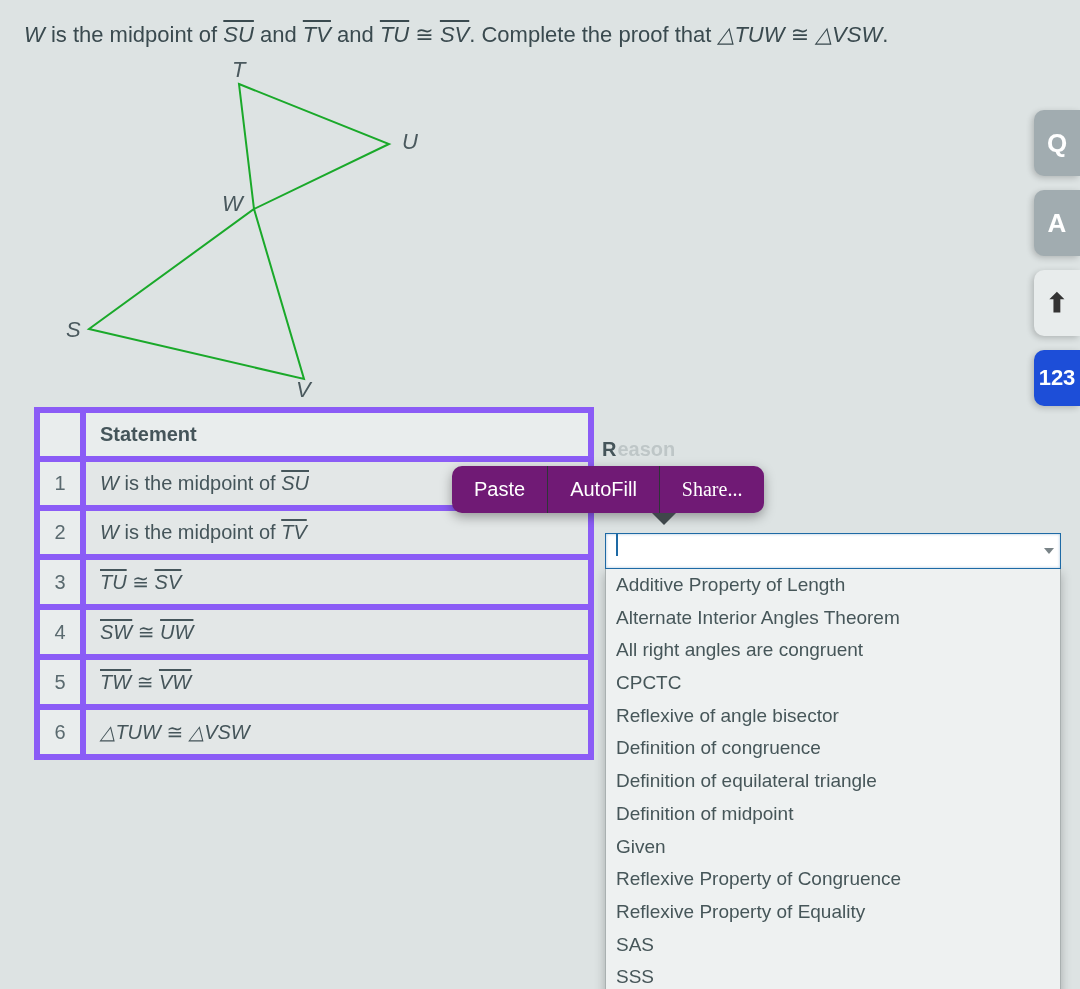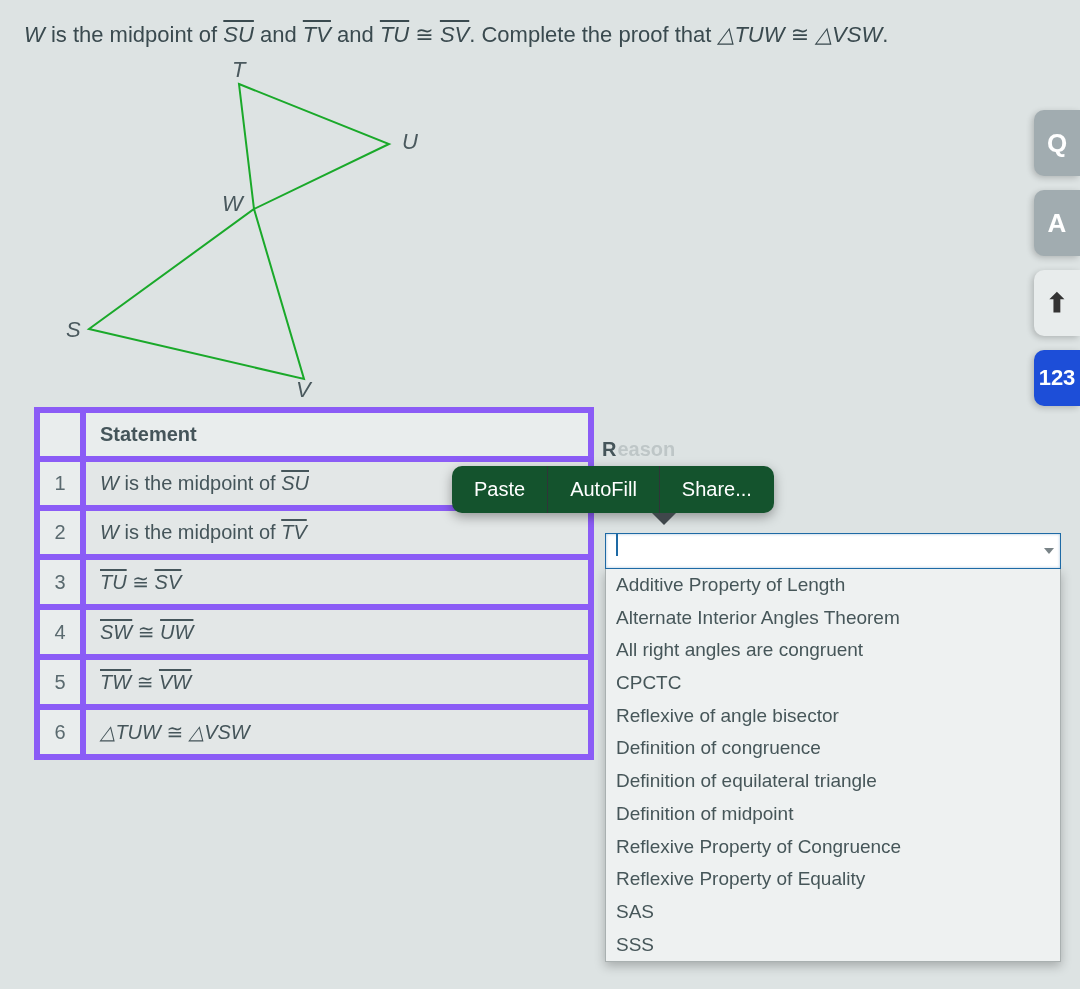--- a/index.html
+++ b/index.html
@@ -71,37 +71,37 @@
     font-size: 20px;
     font-weight: bold;
     color: #45555a;
   }
 
   
   .context-popover {
     position: absolute;
     left: 452px;
     top: 466px;
-    background: #14532d;
+    background: #701a75;
     border-radius: 10px;
     display: flex;
     align-items: center;
     box-shadow: 0 4px 12px rgba(0,0,0,0.35);
     overflow: visible;
     z-index: 20;
   }
   .context-popover .pbtn {
     color: #fff;
     font-size: 20px;
     font-weight: 500;
     padding: 12px 22px;
     border-right: 1px solid #2f3538;
     cursor: pointer;
   }
-  .context-popover .pbtn:last-child { border-right: none; }
+  .context-popover .pbtn:last-child { border-right: none; font-family: Liberation Serif, serif; }
   .context-popover::after {
     content:"";
     position:absolute;
     bottom:-12px;
     left:200px;
     width:0;height:0;
     border-left:12px solid transparent;
     border-right:12px solid transparent;
     border-top:12px solid #3f474b;
   }
@@ -266,20 +266,21 @@
     </div>
     <div class="dropdown-list">
       <div class="opt">Additive Property of Length</div>
       <div class="opt">Alternate Interior Angles Theorem</div>
       <div class="opt">All right angles are congruent</div>
       <div class="opt">CPCTC</div>
       <div class="opt">Reflexive of angle bisector</div>
       <div class="opt">Definition of congruence</div>
       <div class="opt">Definition of equilateral triangle</div>
       <div class="opt">Definition of midpoint</div>
+      <div class="opt">Given</div>
       <div class="opt">Reflexive Property of Congruence</div>
       <div class="opt">Reflexive Property of Equality</div>
       <div class="opt">SAS</div>
       <div class="opt">SSS</div>
 
     </div>
   </div>
 
   <div class="side-tabs">
     <div class="side-tab">Q</div>

